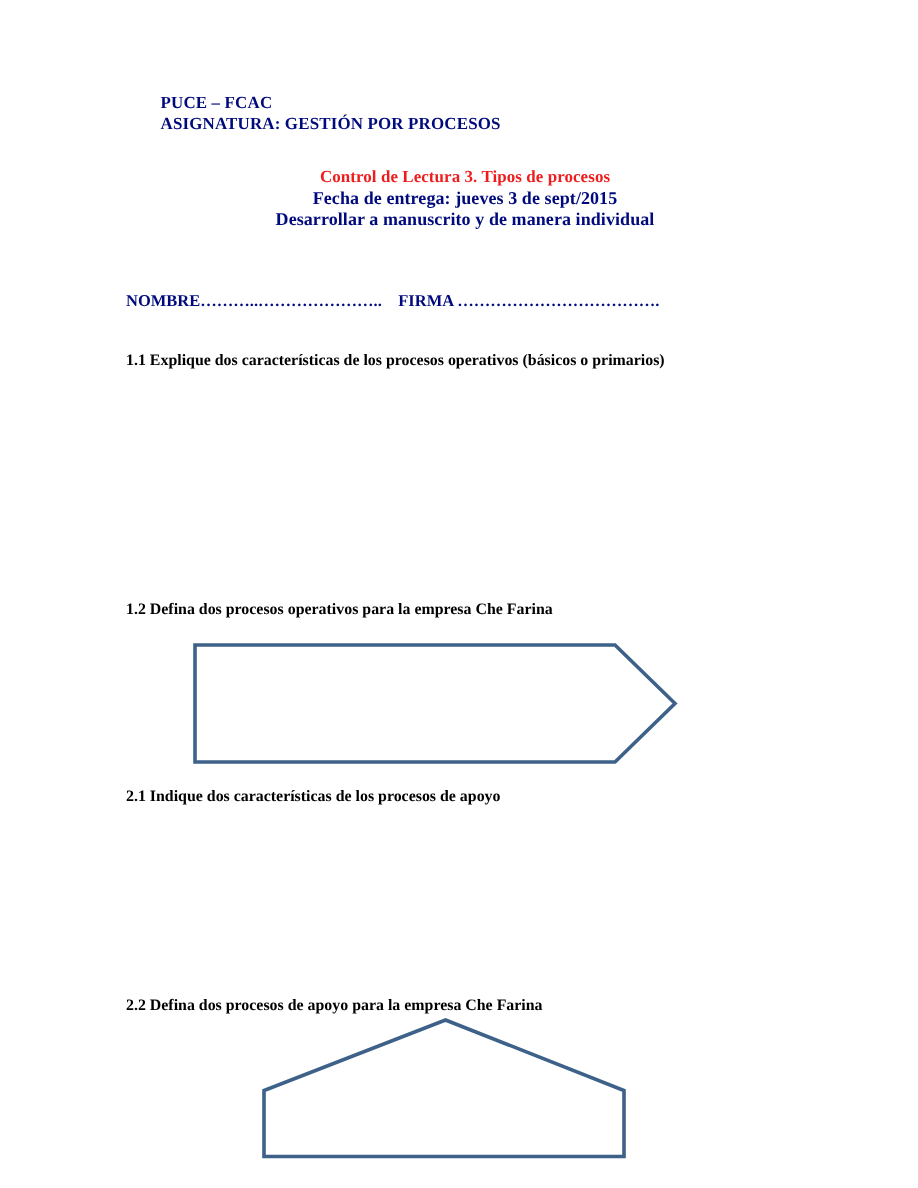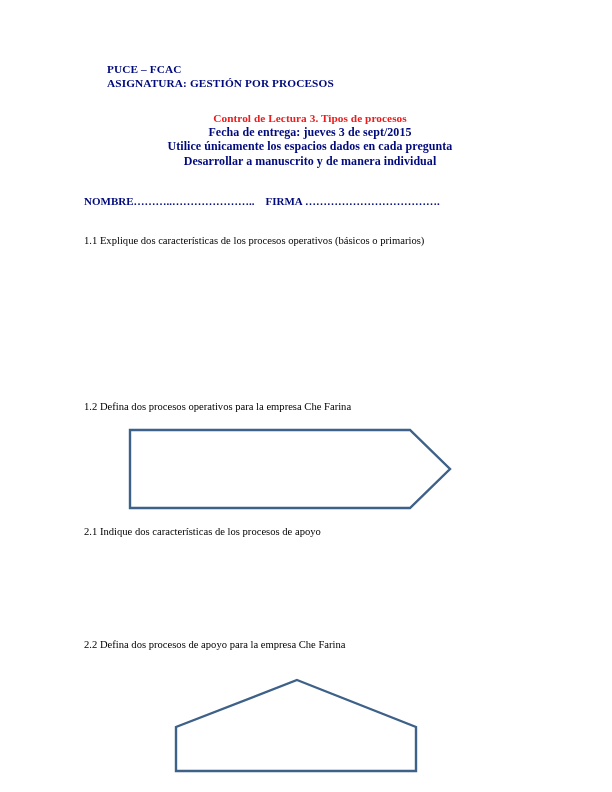--- a/index.html
+++ b/index.html
@@ -80,30 +80,30 @@
   }
   .id-gap {
     display: inline-block;
     width: 11px;
   }
 
   
   .question {
     position: absolute;
     left: 84px;
-    font-weight: normal;
+    font-weight: bold;
     font-size: 10.6px;
     line-height: 13px;
     color: #000000;
     white-space: nowrap;
   }
   .q11 { top: 234px; }
   .q12 { top: 400px; text-align: center; }
   .q21 { top: 525px; }
-  .q22 { top: 638px; }
+  .q22 { top: 664px; }
 
   
   .answer-space {
     position: absolute;
     left: 84px;
     width: 446px;
     background: transparent;
   }
   .answer-11 { top: 250px;  height: 146px; }
   .answer-21 { top: 541px;  height: 102px; }
@@ -130,21 +130,20 @@
 <div class="page">
 
   <div class="header-block">
     <div class="org-line">PUCE – FCAC</div>
     <div class="org-line">ASIGNATURA: GESTIÓN POR PROCESOS</div>
   </div>
 
   <div class="title-block">
     <div class="title-main">Control de Lectura 3. Tipos de procesos</div>
     <div class="title-sub">Fecha de entrega: jueves 3 de sept/2015</div>
-    <div class="title-sub">Utilice únicamente los espacios dados en cada pregunta</div>
     <div class="title-sub">Desarrollar a manuscrito y de manera individual</div>
   </div>
 
   <div class="id-line">
     <span>NOMBRE………..…………………..</span><span class="id-gap"></span><span>FIRMA ……………………………….</span>
   </div>
 
   <div class="question q11">1.1 Explique dos características de los procesos operativos (básicos o primarios)</div>
   <div class="answer-space answer-11"></div>
 

